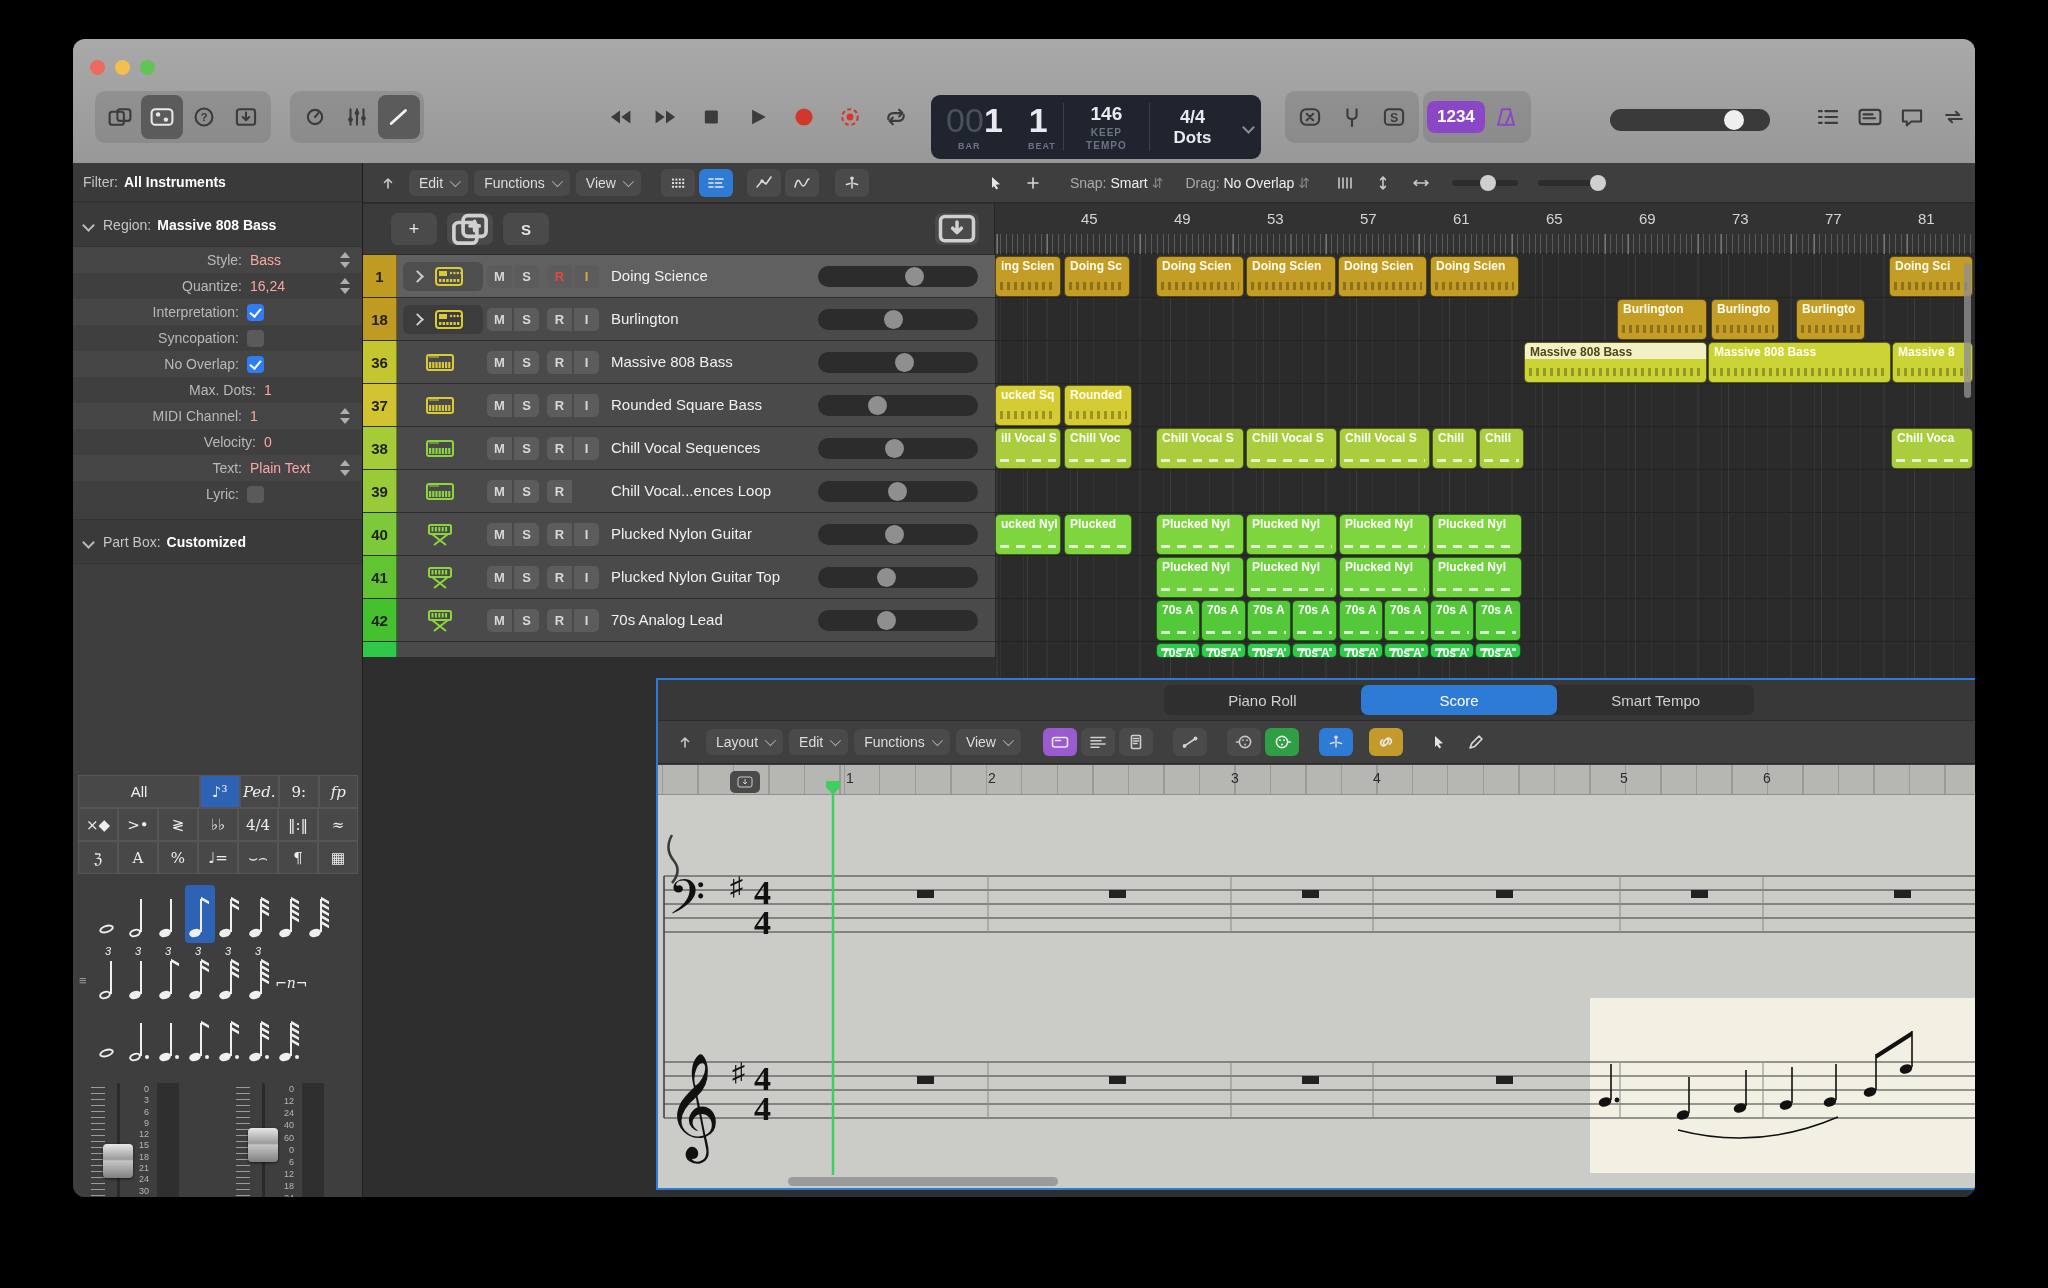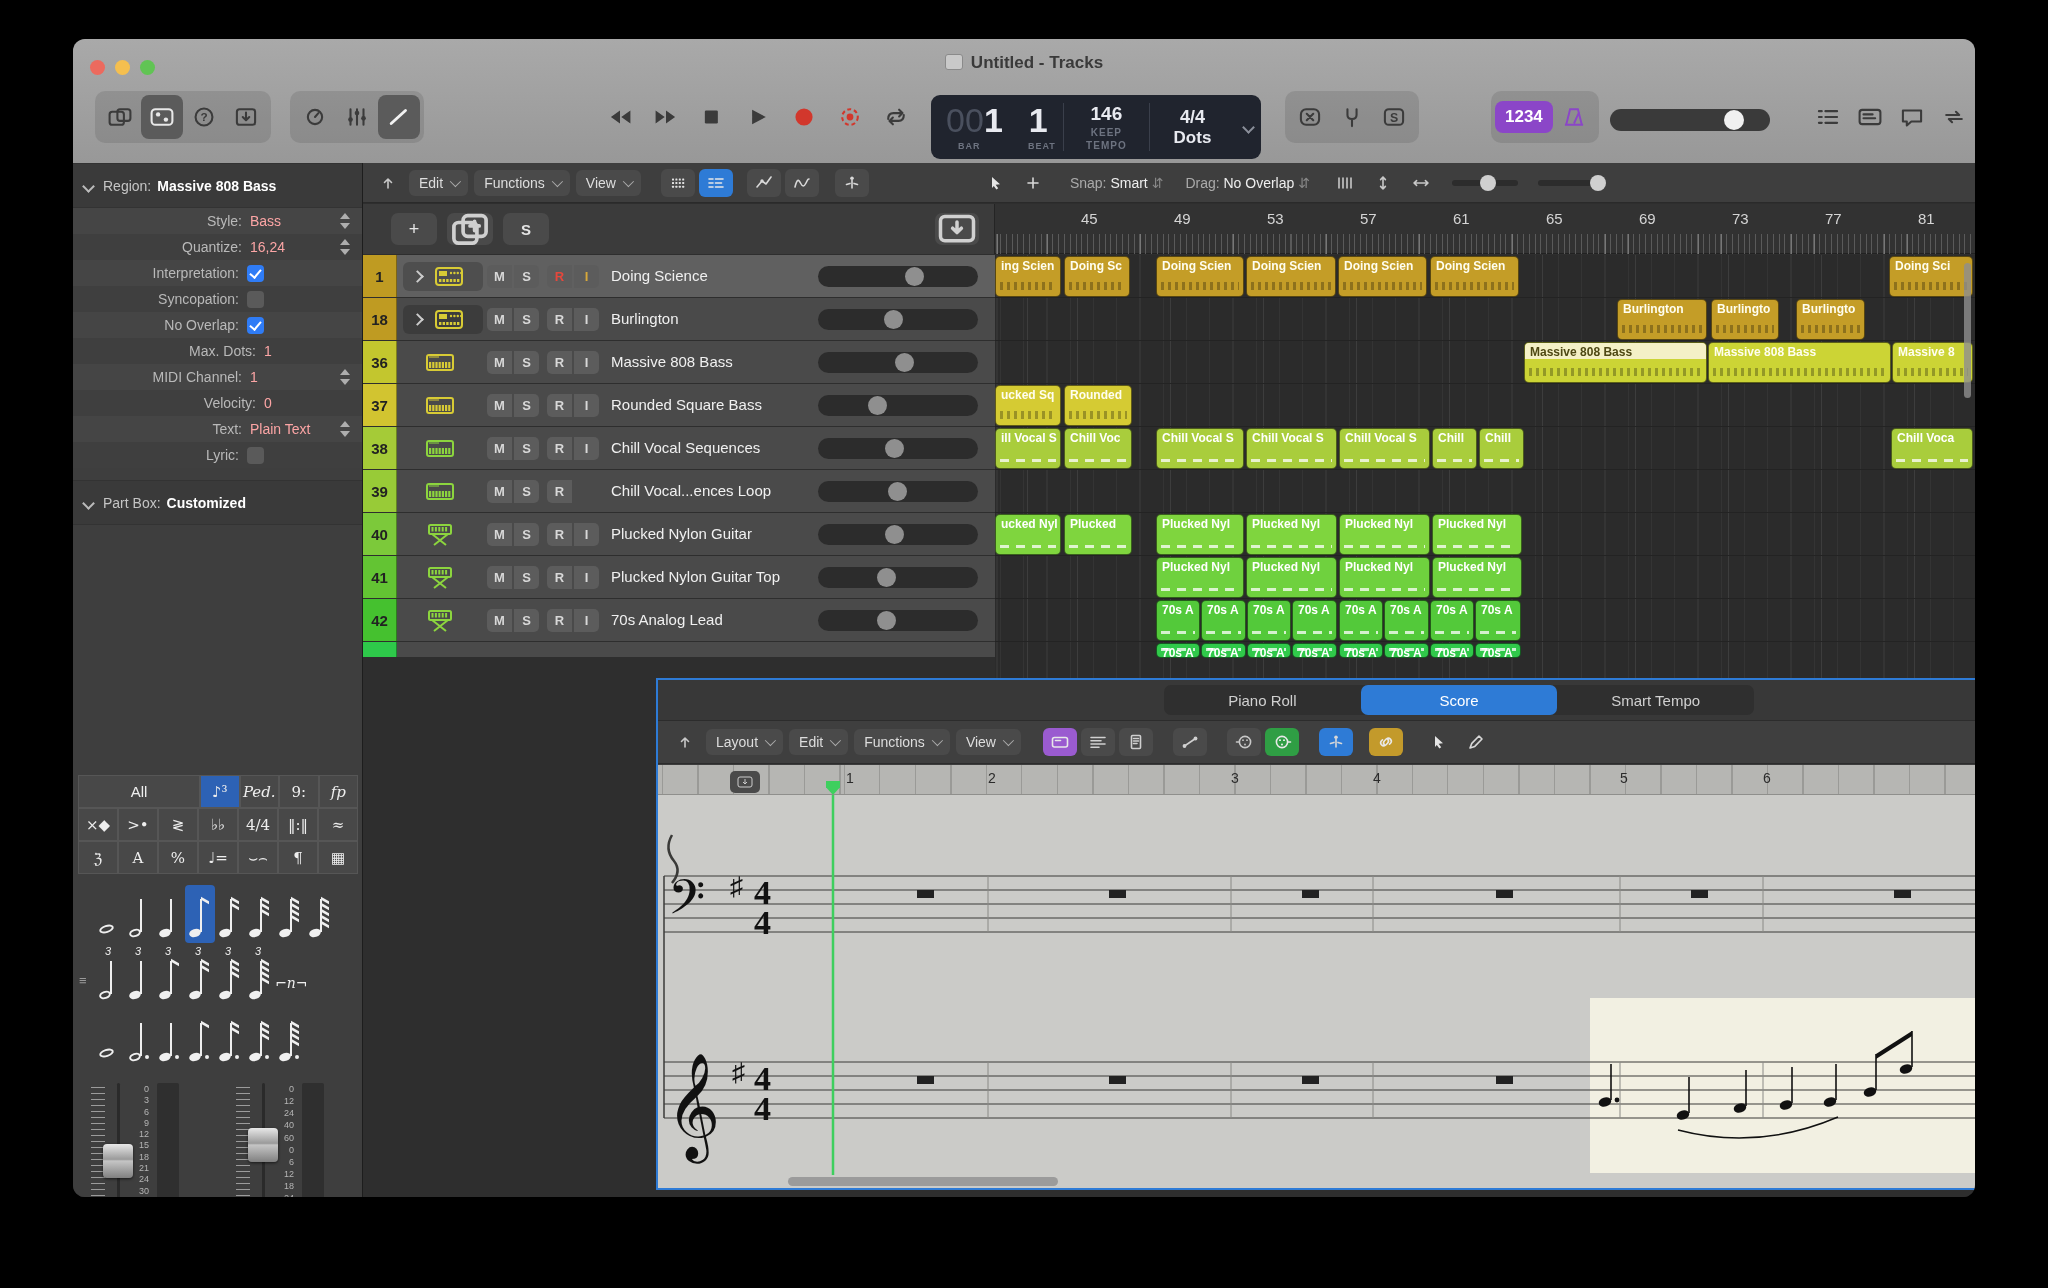--- a/index.html
+++ b/index.html
@@ -125,21 +125,20 @@
 </style>
 </head>
 <body>
 
 <div id="window">
 
   <div id="chrome">
     <div class="tl" style="left:17px;background:#ec6a5e"></div>
     <div class="tl" style="left:42px;background:#f5bf4f"></div>
     <div class="tl" style="left:67px;background:#61c454"></div>
-    <div id="title"><span class="doc-ico"></span><span>Untitled - Tracks</span></div>
 
     <div class="tgroup" style="left:22px" id="grp-left">
         <div class="tbtn">
           <svg viewBox="0 0 20 16">
             <rect x="2" y="4" width="11" height="10" rx="2" stroke="#3b3b3b" stroke-width="1.6" fill="none" stroke-linecap="round" stroke-linejoin="round"></rect>
             <rect x="8" y="2" width="10" height="9" rx="2" stroke="#3b3b3b" stroke-width="1.6" fill="none" stroke-linecap="round" stroke-linejoin="round"></rect>
           </svg>
         </div>
         <div class="tbtn active">
           <svg viewBox="0 0 20 16">
@@ -260,21 +259,21 @@
             <path d="M6.5 2v4.5c0 2 1.3 3 3.5 3s3.5-1 3.5-3V2M10 9.5V15" stroke="#3b3b3b" stroke-width="1.6" fill="none" stroke-linecap="round" stroke-linejoin="round"></path>
           </svg>
         </div>
         <div class="tbtn">
           <svg viewBox="0 0 20 16">
             <rect x="3" y="2" width="14" height="12" rx="3" stroke="#3b3b3b" stroke-width="1.6" fill="none" stroke-linecap="round" stroke-linejoin="round"></rect>
             <text x="10" y="11.5" font-size="9.5" text-anchor="middle" fill="#3b3b3b" font-weight="bold">S</text>
           </svg>
         </div>
       </div>
-    <div class="tgroup" style="left:1418px" id="grp-count">
+    <div class="tgroup" style="left:1350px" id="grp-count">
       <div class="pill-badge">1234</div>
       <div class="tbtn">
           <svg viewBox="0 0 20 16">
             <path d="M7 2h6l3 12H4z M10 13L14 4 M3 14h14" stroke="#8b46c8" stroke-width="1.5" fill="none"></path>
           </svg>
         </div>
     </div>
     <div id="vol-slider">
         <div class="knob"></div>
       </div>
@@ -298,20 +297,24 @@
         <div class="tbtn">
           <svg viewBox="0 0 20 16">
             <path d="M4 6.5h10l-2.5-2.5M16 9.5H6l2.5 2.5" stroke="#3b3b3b" stroke-width="1.6" fill="none" stroke-linecap="round" stroke-linejoin="round"></path>
           </svg>
         </div>
       </div>
   </div>
 
   <div id="content">
     <div id="inspector">
+      <div class="sec-head" style="border-top:none;height:39px">
+        <span style="color:#c5c5c5">Filter:</span>
+          <b>All Instruments</b>
+      </div>
       <div class="sec-head" style="height:45px">
         <span class="chev"></span>
         <span>Region:</span>
           <b>Massive 808 Bass</b>
       </div>
       <div id="region-rows">
           <div class="insp-row" style="background: rgb(69, 69, 69);">
             <span class="insp-label">Style:</span>
             <span class="insp-val">Bass</span>
             <span class="stepper"></span>

